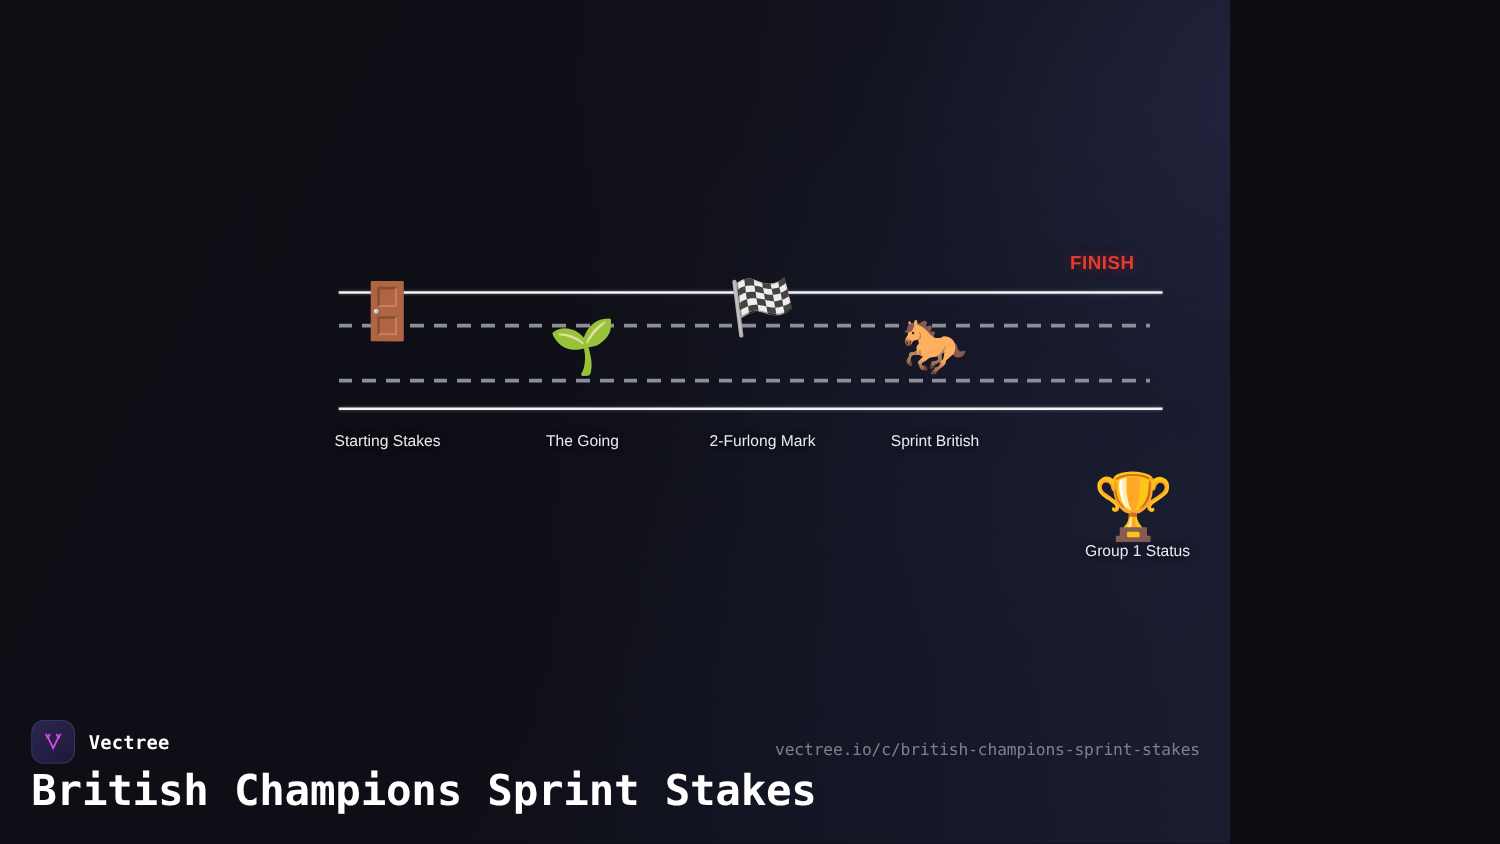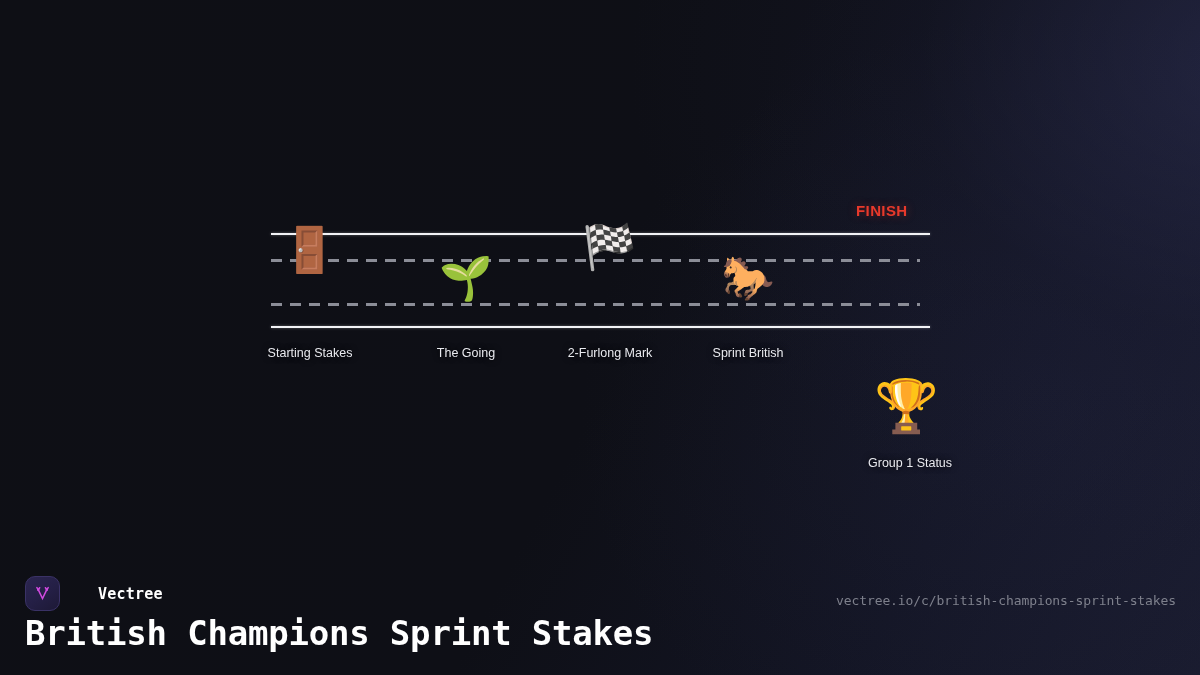--- a/index.html
+++ b/index.html
@@ -3,21 +3,21 @@
 <meta charset="utf-8">
 <title>British Champions Sprint Stakes</title>
 <style>
   html, body {
     margin: 0;
     padding: 0;
     background: #0d0e14;
   }
   #canvas {
     position: relative;
-    width: 1200px;
+    width: 984px;
     height: 675px;
     overflow: hidden;
     background:
       radial-gradient(ellipse 900px 700px at 105% 10%, rgba(46,48,84,0.55) 0%, rgba(30,32,58,0.22) 38%, rgba(13,14,20,0) 70%),
       radial-gradient(ellipse 700px 600px at 88% 62%, rgba(36,38,66,0.30) 0%, rgba(13,14,20,0) 68%),
       linear-gradient(118deg, #0e0f15 0%, #0e0f16 52%, #131524 78%, #191b2e 100%);
     font-family: "Liberation Sans", sans-serif;
     -webkit-font-smoothing: antialiased;
   }
 
@@ -107,21 +107,21 @@
     text-align: center;
   }
   #award .emoji {
     display: block;
     font-size: 52px;
     line-height: 1;
     font-family: "DejaVu Sans", sans-serif;
   }
   #award .caption {
     display: block;
-    margin-top: 24px;
+    margin-top: 2px;
     white-space: nowrap;
     font-size: 12.5px;
     color: #e9eaef;
     text-shadow: 0 0 6px rgba(0,0,0,0.9);
   }
 
   
   #brand-row {
     position: absolute;
     left: 25px;
@@ -141,21 +141,20 @@
     justify-content: center;
     flex: none;
   }
   #brand-logo svg { display: block; }
   #brand-name {
     font-family: "DejaVu Sans Mono", monospace;
     font-size: 15px;
     font-weight: bold;
     color: #ffffff;
     letter-spacing: 0.2px;
-    margin-left: 27px;
   }
   #page-title {
     position: absolute;
     left: 25px;
     top: 613px;
     font-family: "DejaVu Sans Mono", monospace;
     font-size: 34px;
     font-weight: bold;
     color: #ffffff;
     letter-spacing: -0.2px;

